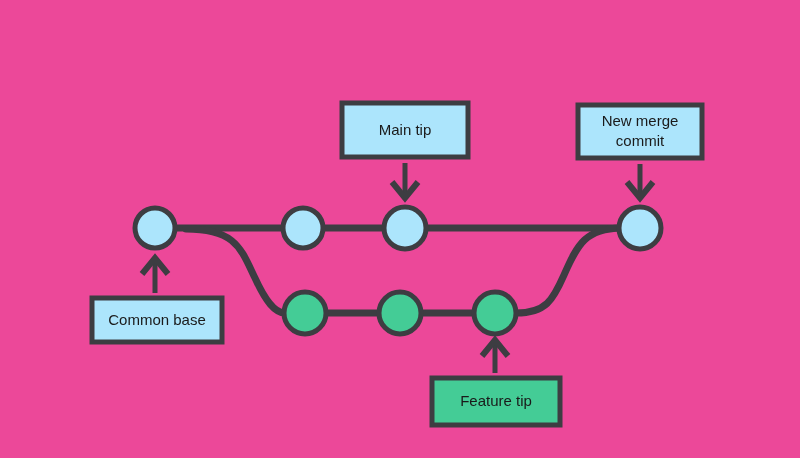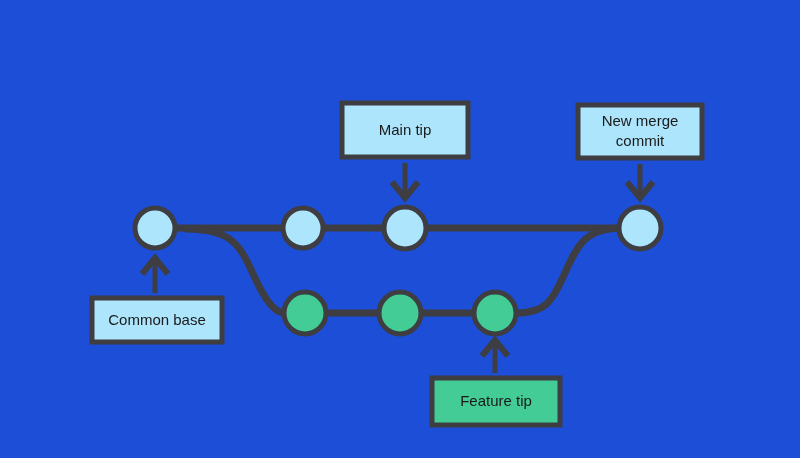--- a/index.html
+++ b/index.html
@@ -7,21 +7,21 @@
     padding: 0;
     background: #ffffff;
   }
   body {
     font-family: "Liberation Sans", sans-serif;
   }
   #diagram-root {
     position: relative;
     width: 800px;
     height: 458px;
-    background: #1d4ed8;
+    background: #ec4899;
     overflow: hidden;
   }
   #git-graph-svg {
     position: absolute;
     top: 0;
     left: 0;
     width: 800px;
     height: 458px;
   }
   .box-label-text {

